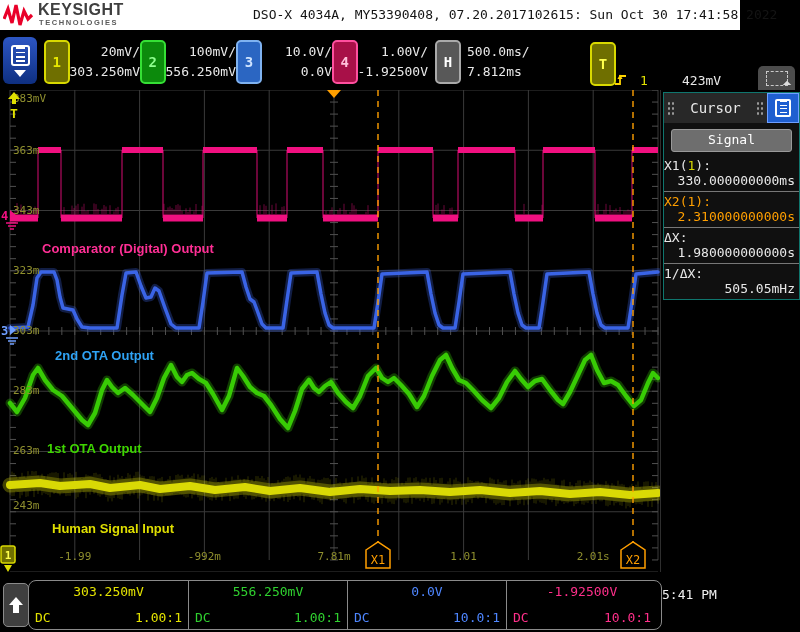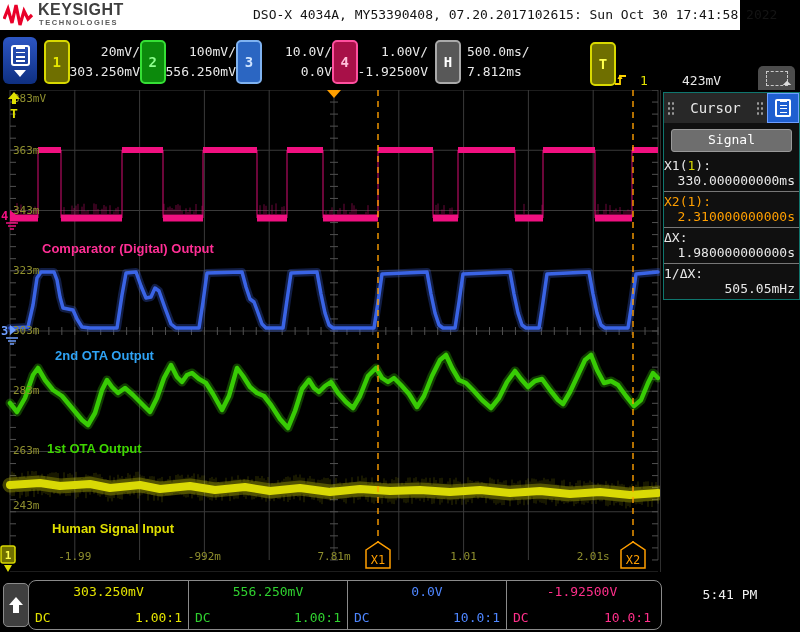--- a/index.html
+++ b/index.html
@@ -70,21 +70,21 @@
   #bbar{left:0;top:578px;width:800px;height:54px;background:#000;}
   #upBtn{left:3px;top:5px;width:24px;height:42px;background:#3f3f3f;border:1px solid #8a8a8a;
          border-radius:5px;display:flex;align-items:center;justify-content:center;}
   #cells{left:28px;top:2px;width:632px;height:48px;border:1px solid #8a8a8a;border-radius:8px;
          display:flex;overflow:hidden;}
   .cell{height:100%;border-left:1px solid #8a8a8a;box-sizing:border-box;
         display:flex;flex-direction:column;justify-content:space-between;padding:3px 6px 4px 6px;}
   .cell:first-child{border-left:none;}
   .cellTop{text-align:center;font-size:13px;}
   .cellBot{display:flex;justify-content:space-between;font-size:13px;}
-  #clock{left:662px;top:2px;width:136px;text-align:center;color:#efefef;font-size:13px;line-height:21px;padding-top:4px;}
+  #clock{left:662px;top:2px;width:136px;text-align:left;color:#efefef;font-size:13px;line-height:21px;padding-top:4px;}
 </style>
 </head>
 <body>
 
 <div class="abs" id="hdr">
   <svg class="abs" style="left:3px;top:2px" width="32" height="26">
     <polyline points="1,17 5,7 9,21 13,3 17,23 21,9 25,17 29,13" fill="none" stroke="#e90029" stroke-width="3.2" stroke-linejoin="miter"></polyline>
   </svg>
   <div class="abs" id="brand1">KEYSIGHT</div>
   <div class="abs" id="brand2">TECHNOLOGIES</div>

